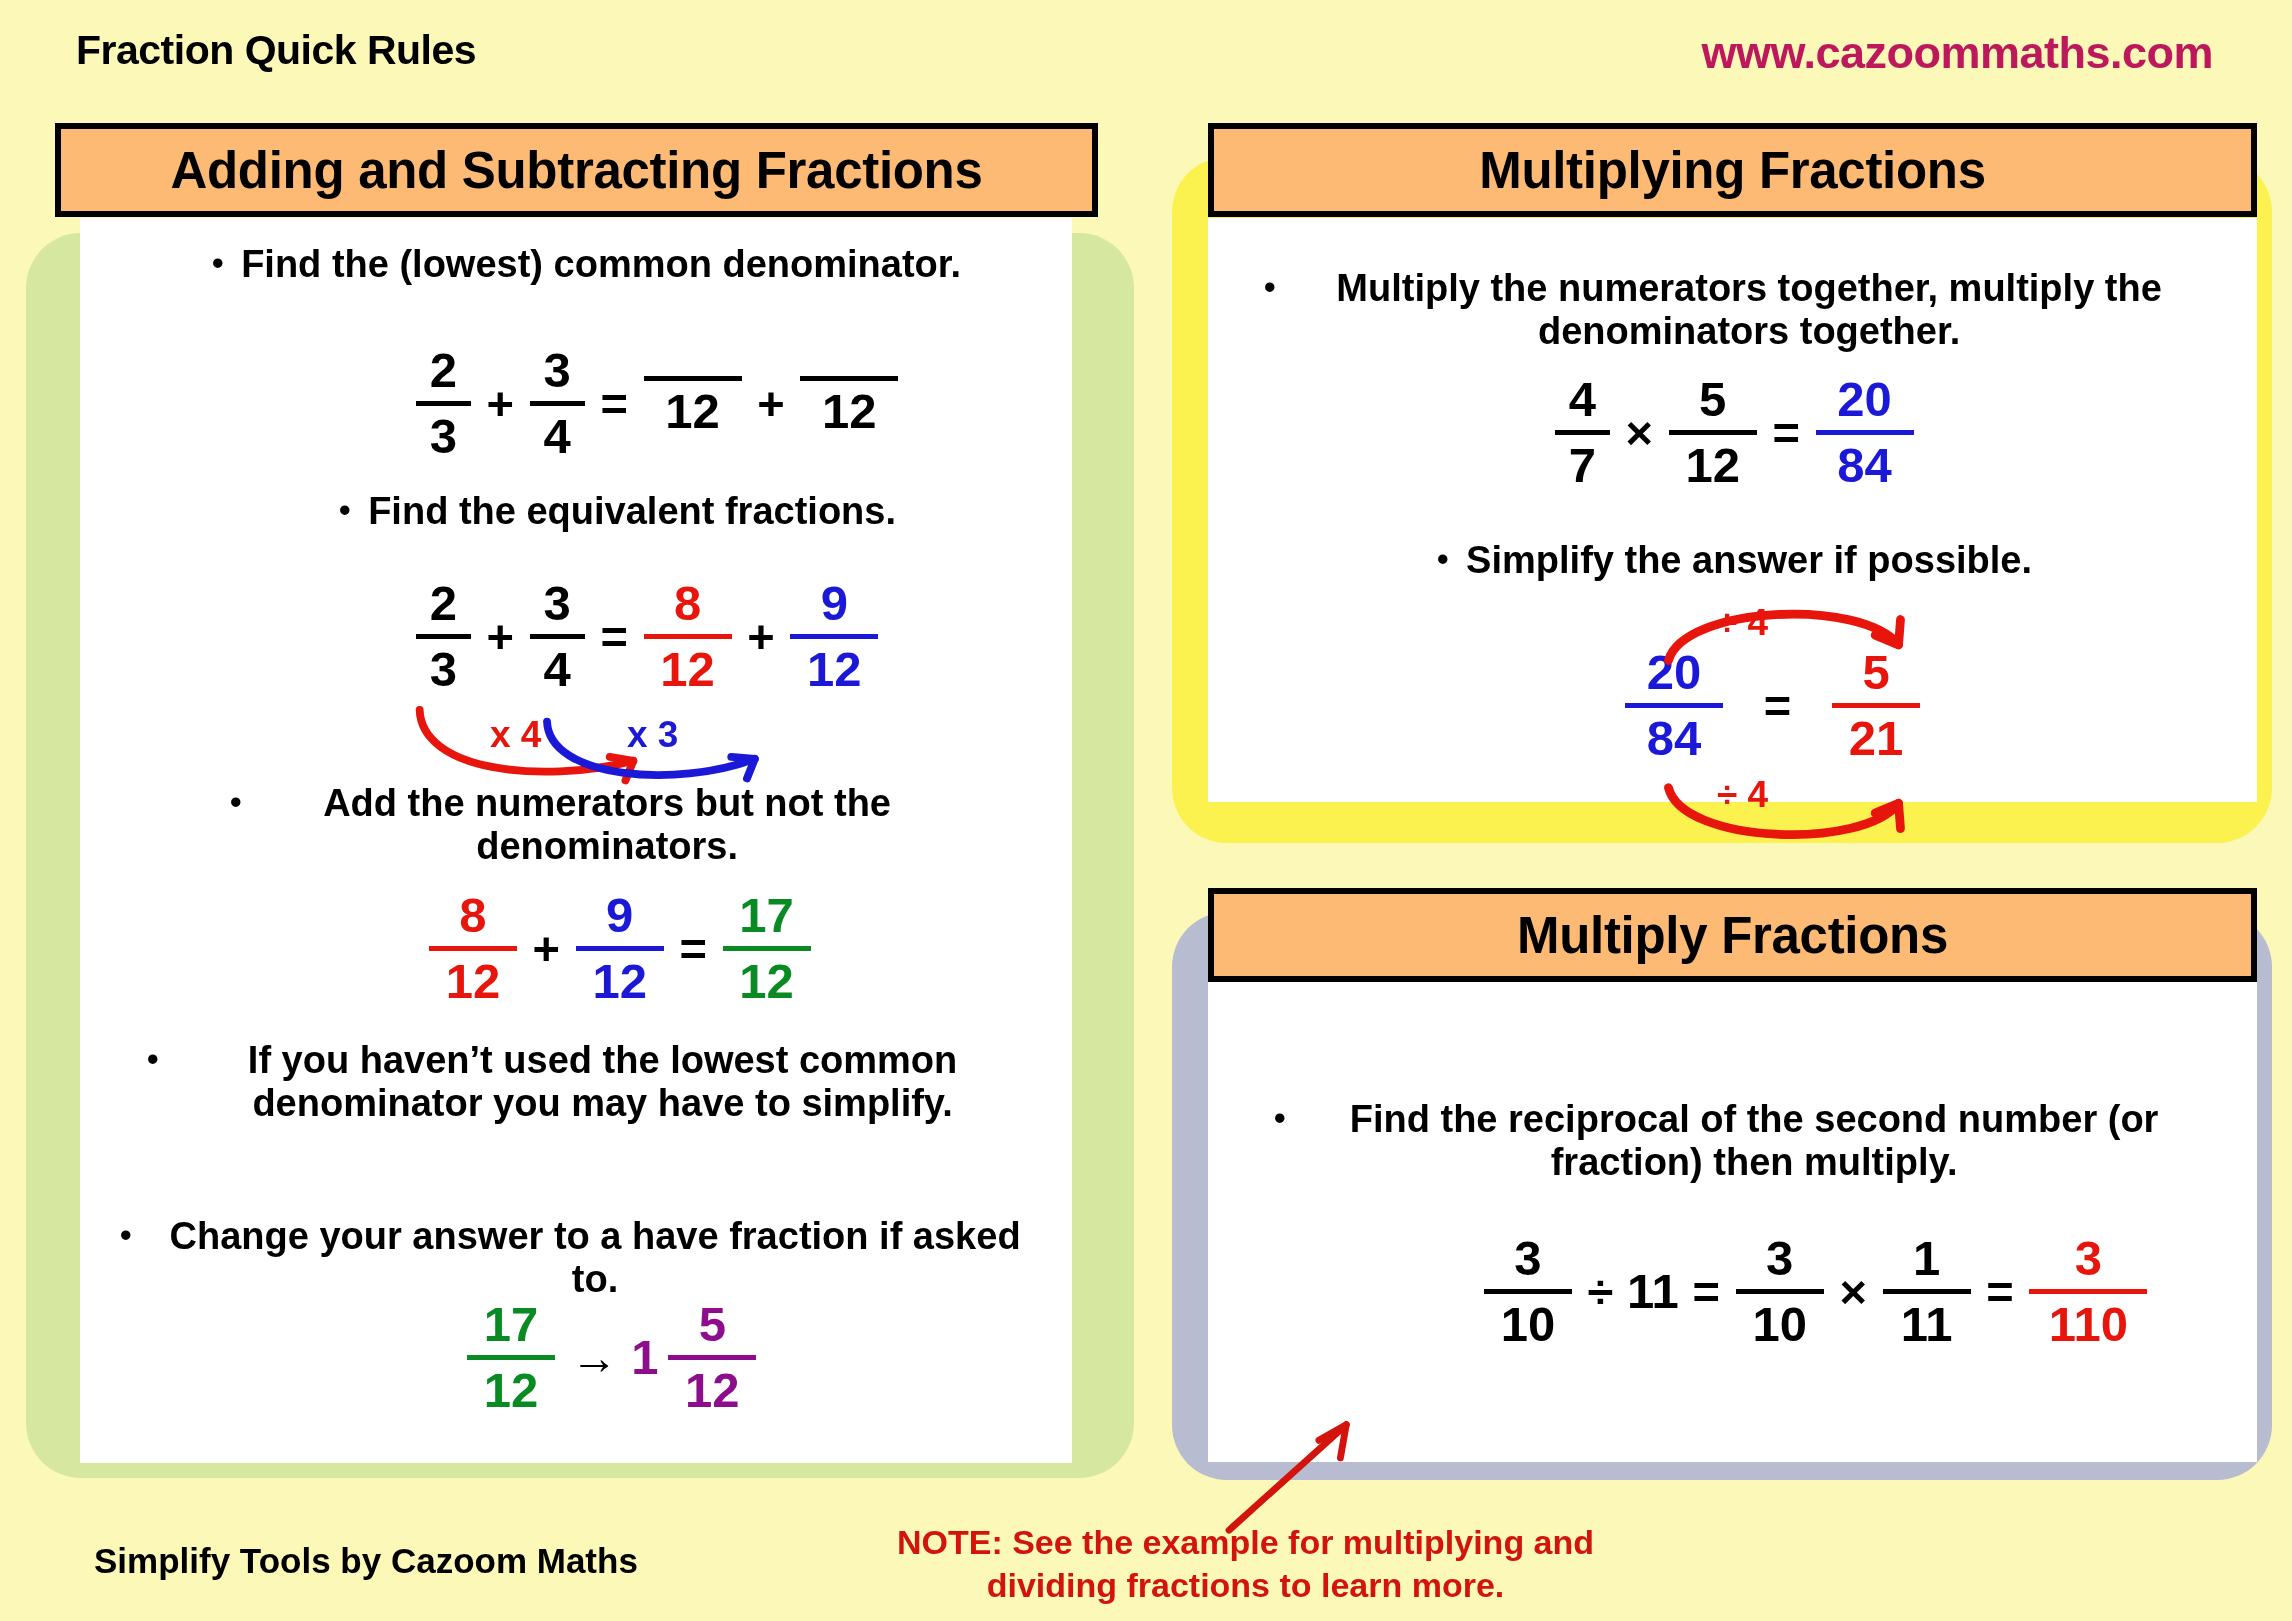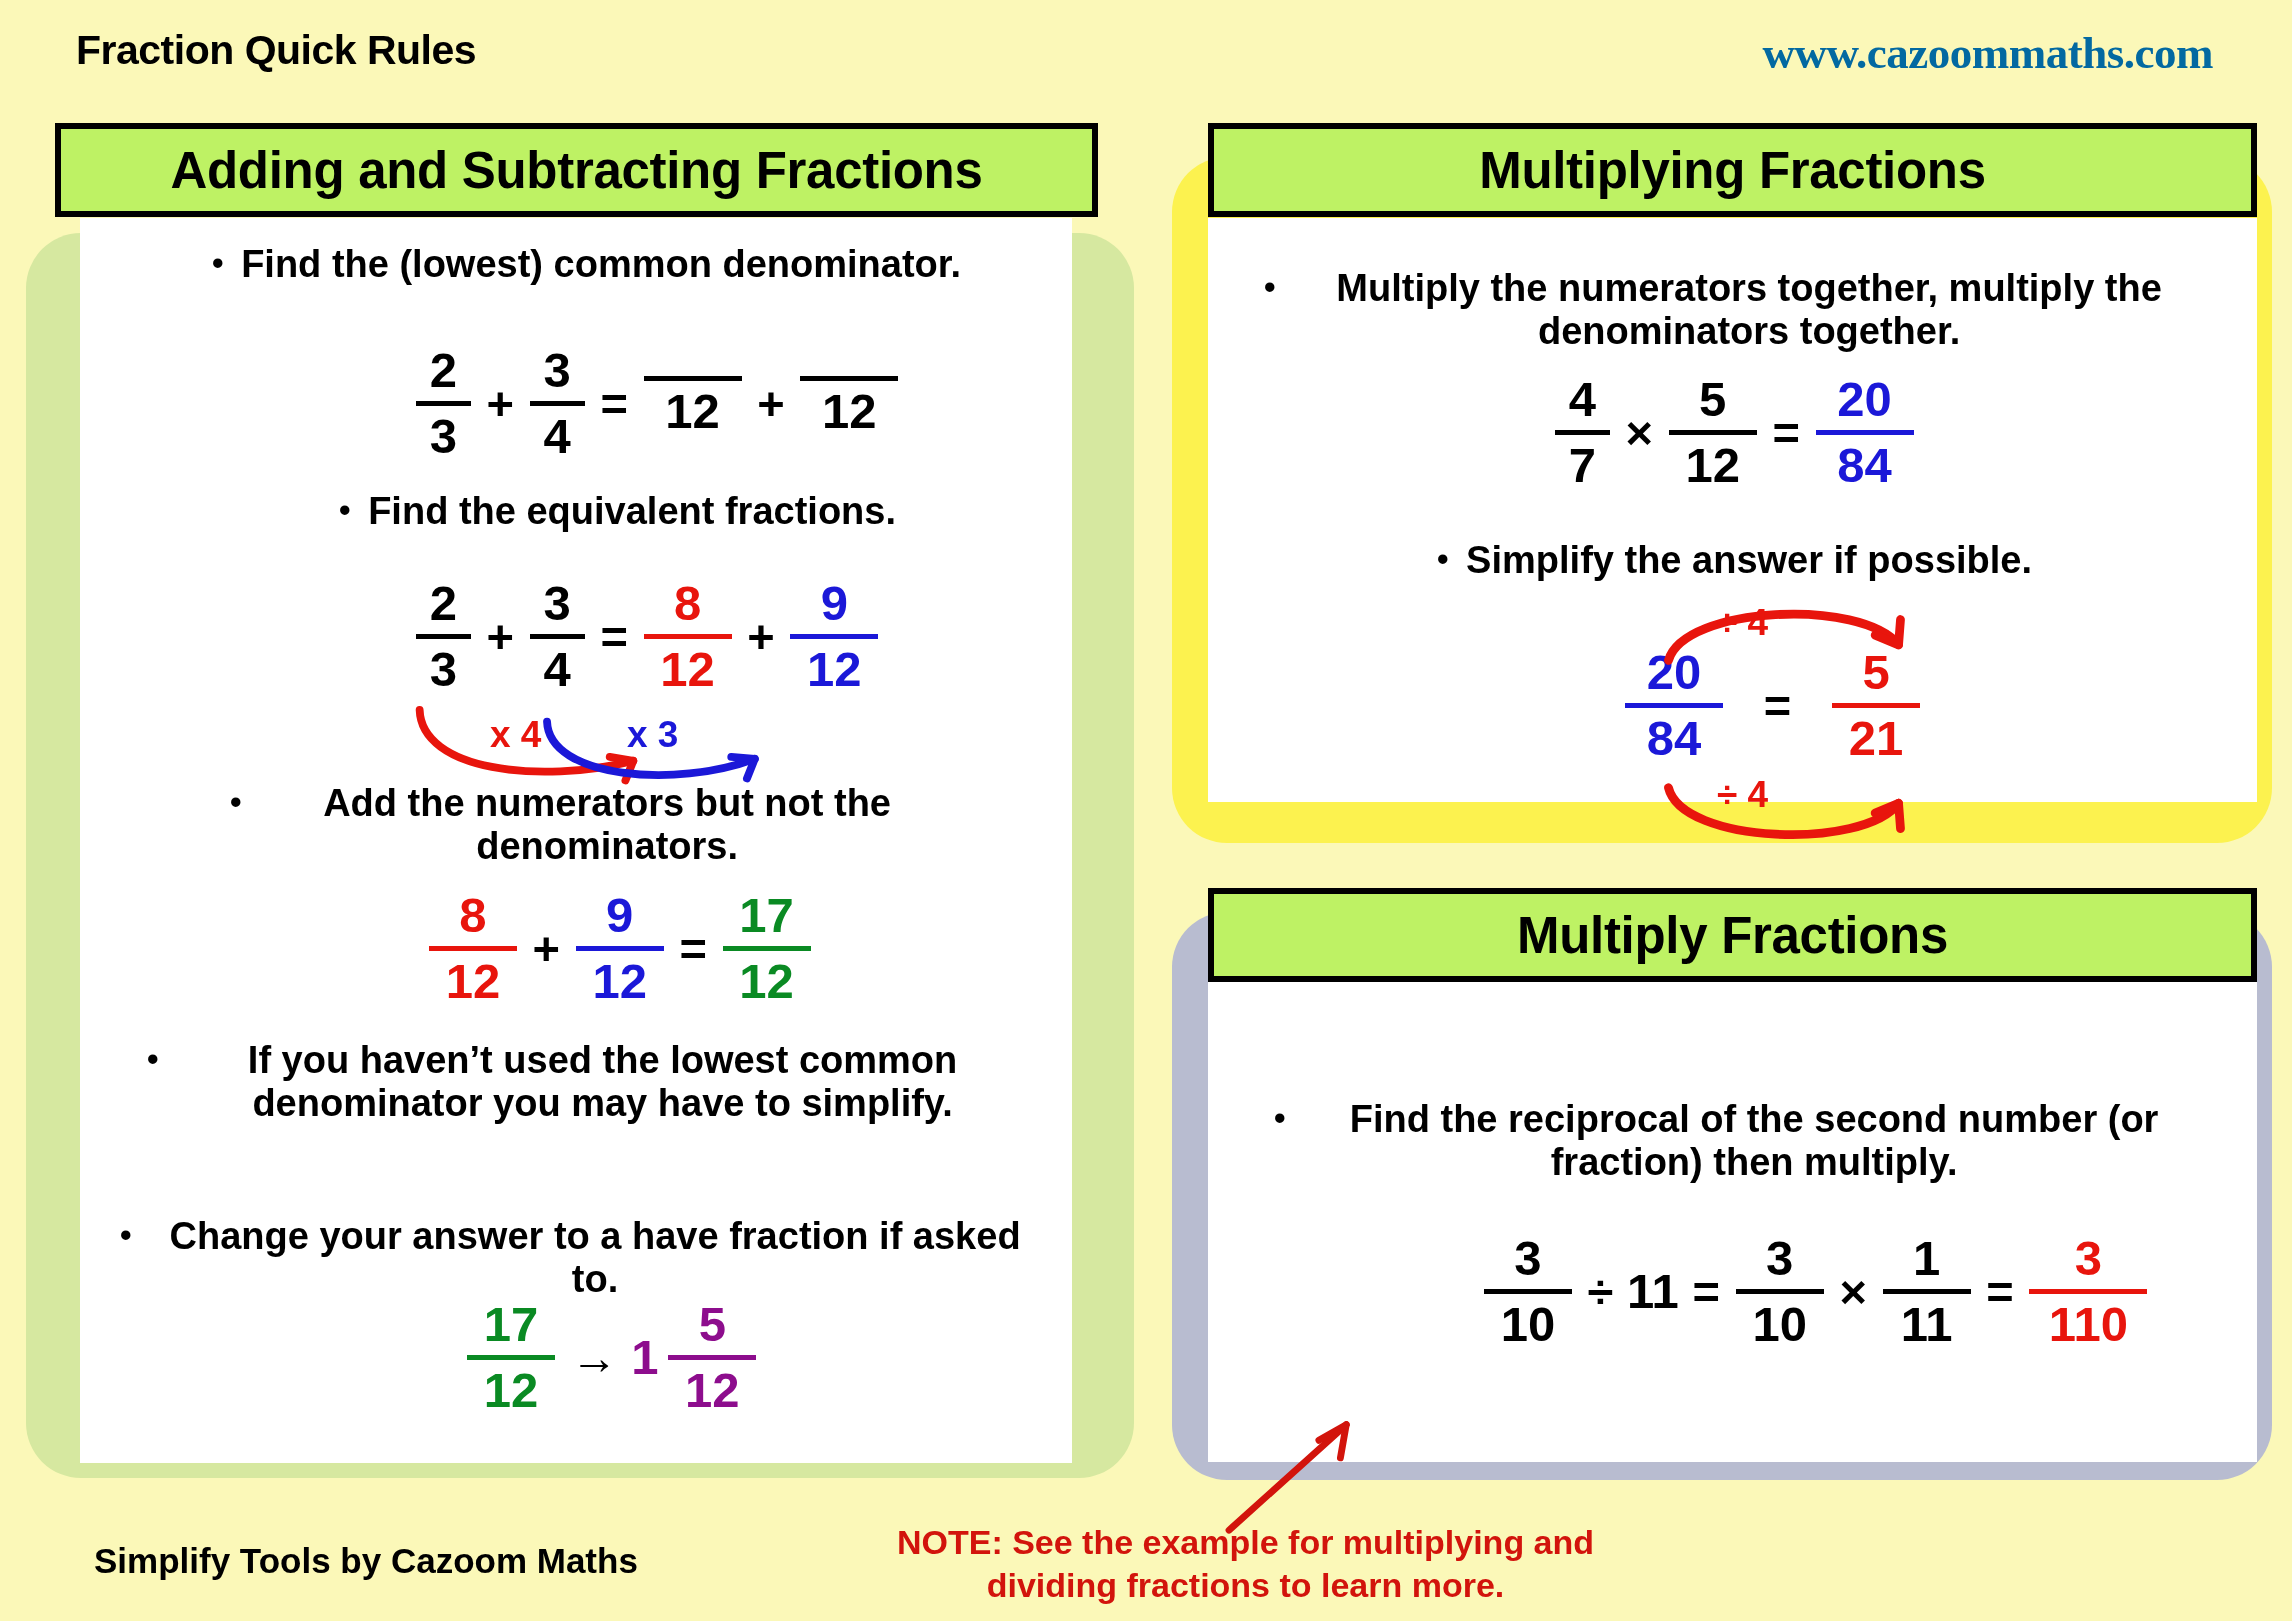--- a/index.html
+++ b/index.html
@@ -24,23 +24,22 @@
     font-weight: bold;
     color: #000;
     letter-spacing: -0.5px;
   }
   #site-url {
     position: absolute;
     right: 80px;
     top: 27.4px;
     font-size: 45px;
     font-weight: bold;
-    color: #0369a1;
+    color: #be185d;
     letter-spacing: -0.5px;
-    font-family: Liberation Serif, serif;
   }
   #footer-credit {
     position: absolute;
     left: 94px;
     top: 1541px;
     font-size: 35px;
     font-weight: bold;
     color: #000;
   }
 
@@ -49,21 +48,21 @@
     position: absolute;
     border-radius: 55px;
   }
   #shadow-add     { left: 25.5px;   top: 233px;  width: 1108px; height: 1245px; background: #d6e8a0; }
   #shadow-multiply{ left: 1172px; top: 157px;  width: 1100px; height: 686px;  background: #fcf24f; }
   #shadow-divide  { left: 1172px; top: 912px;  width: 1100px; height: 568px;  background: #b8bcd0; }
 
   
   .panel-title {
     position: absolute;
-    background: #bef264;
+    background: #fdba74;
     border: 6.9px solid #000;
     box-sizing: border-box;
     display: flex;
     align-items: center;
     justify-content: center;
     font-size: 51px;
     font-weight: bold;
     color: #000;
     letter-spacing: -0.3px;
   }

